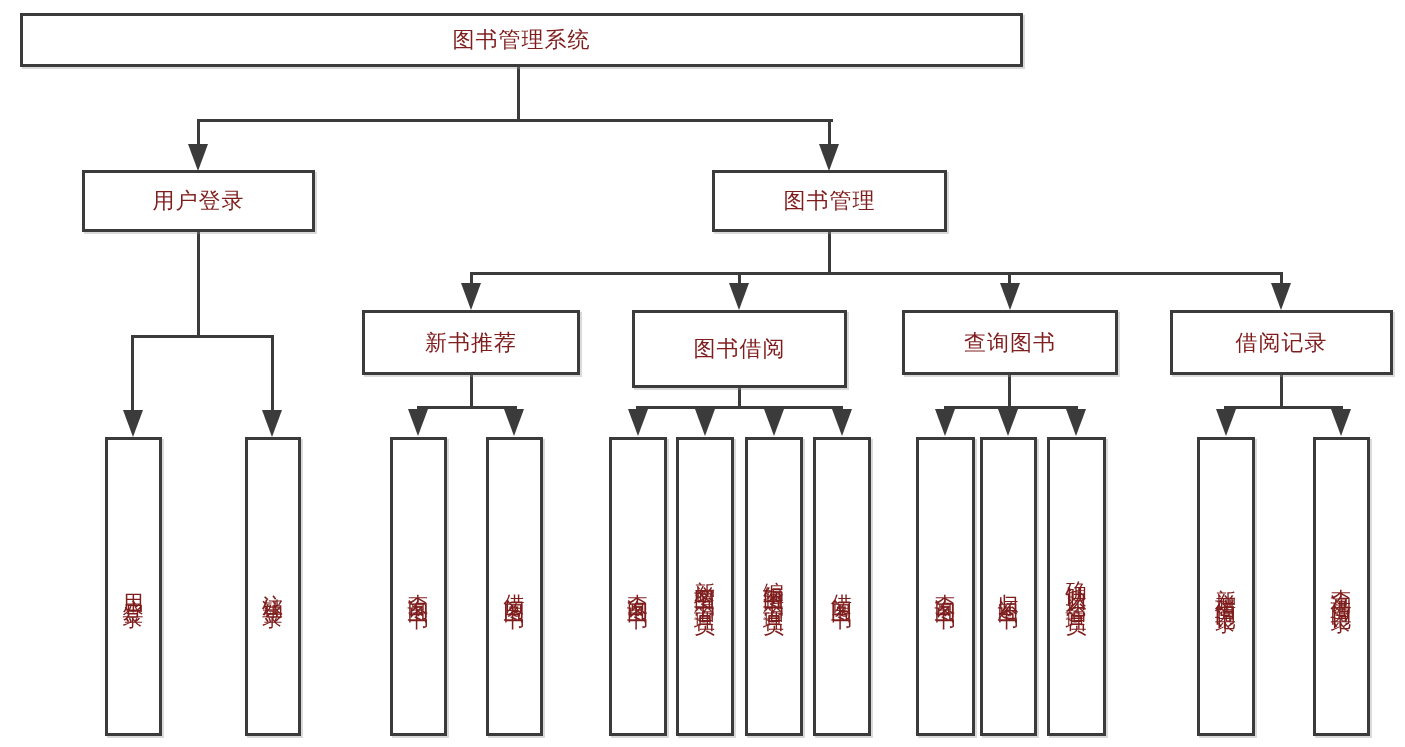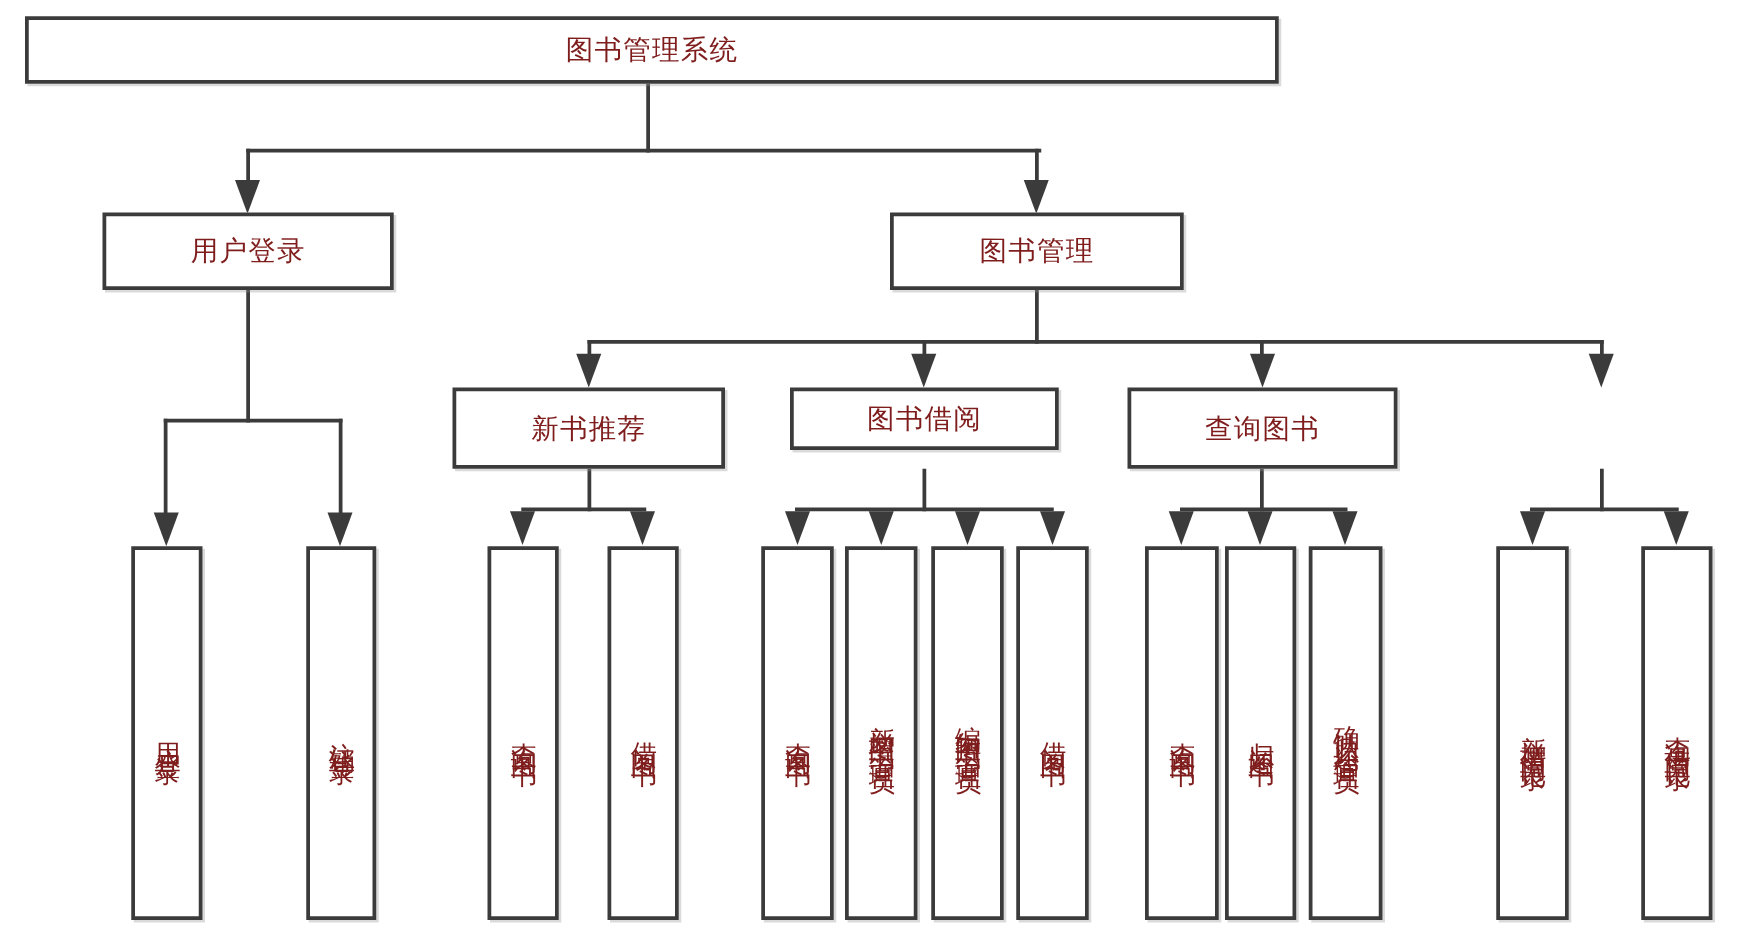--- a/index.html
+++ b/index.html
@@ -62,22 +62,23 @@
   <i class="vl" style="left:470px;top:272px;height:14px;"></i>
   <i class="arrow" style="left:461px;top:283px;"></i>
   <i class="vl" style="left:738px;top:272px;height:14px;"></i>
   <i class="arrow" style="left:729px;top:283px;"></i>
   <i class="vl" style="left:1008px;top:272px;height:14px;"></i>
   <i class="arrow" style="left:1000px;top:283px;"></i>
   <i class="vl" style="left:1280px;top:272px;height:14px;"></i>
   <i class="arrow" style="left:1271px;top:283px;"></i>
 
   <div class="box hbox" style="left:362px;top:310px;width:218px;height:65px;">新书推荐</div>
-  <div class="box hbox" style="left:632px;top:310px;width:215px;height:50px;">图书借阅</div>
+  <div class="box hbox" style="left:632px;top:310px;width:215px;height:78px;">图书借阅</div>
   <div class="box hbox" style="left:902px;top:310px;width:216px;height:65px;">查询图书</div>
+  <div class="box hbox" style="left:1170px;top:310px;width:223px;height:65px;">借阅记录</div>
 
   <i class="vl" style="left:470px;top:375px;height:34px;"></i>
   <i class="hl" style="left:417px;top:406px;width:100px;"></i>
   <i class="arrow" style="left:408px;top:409px;"></i>
   <i class="arrow" style="left:504px;top:409px;"></i>
 
   <i class="vl" style="left:738px;top:375px;height:34px;"></i>
   <i class="hl" style="left:636px;top:406px;width:207px;"></i>
   <i class="arrow" style="left:628px;top:409px;"></i>
   <i class="arrow" style="left:695px;top:409px;"></i>

